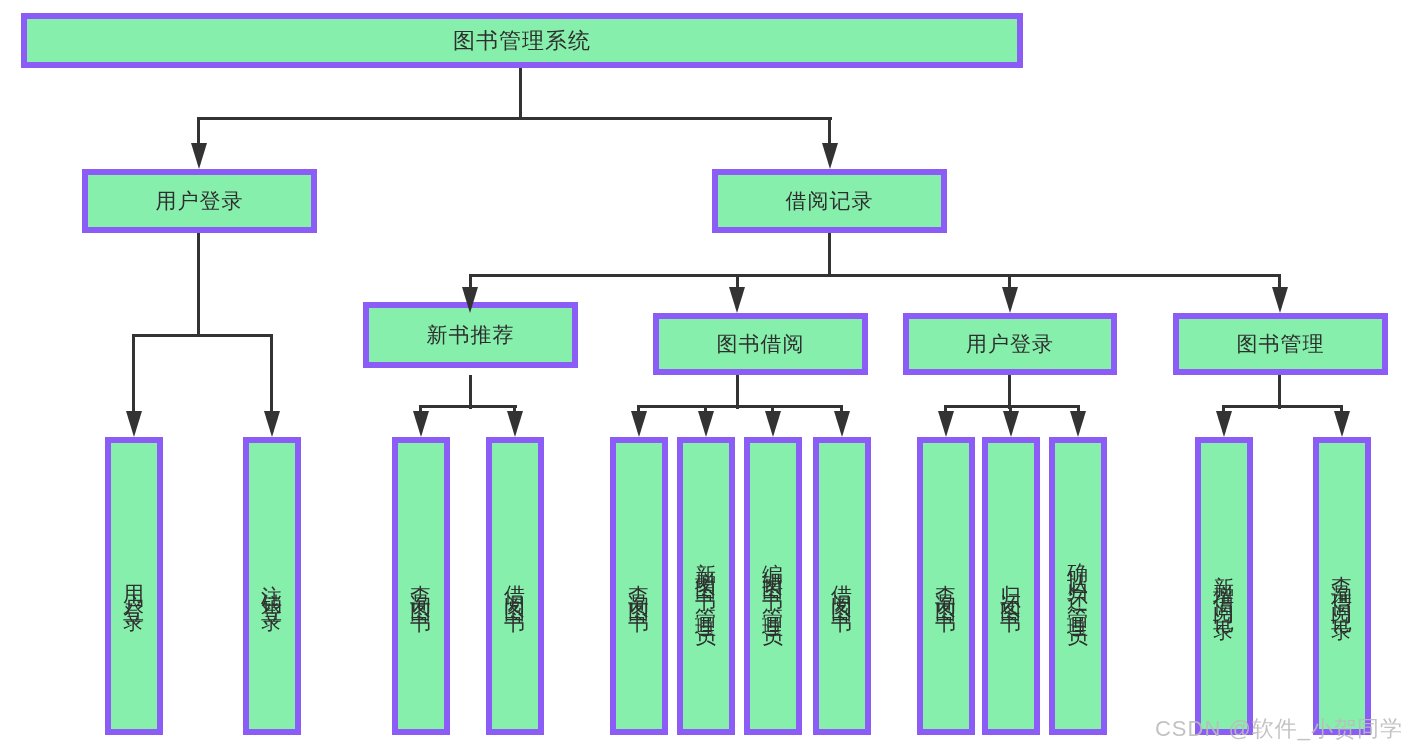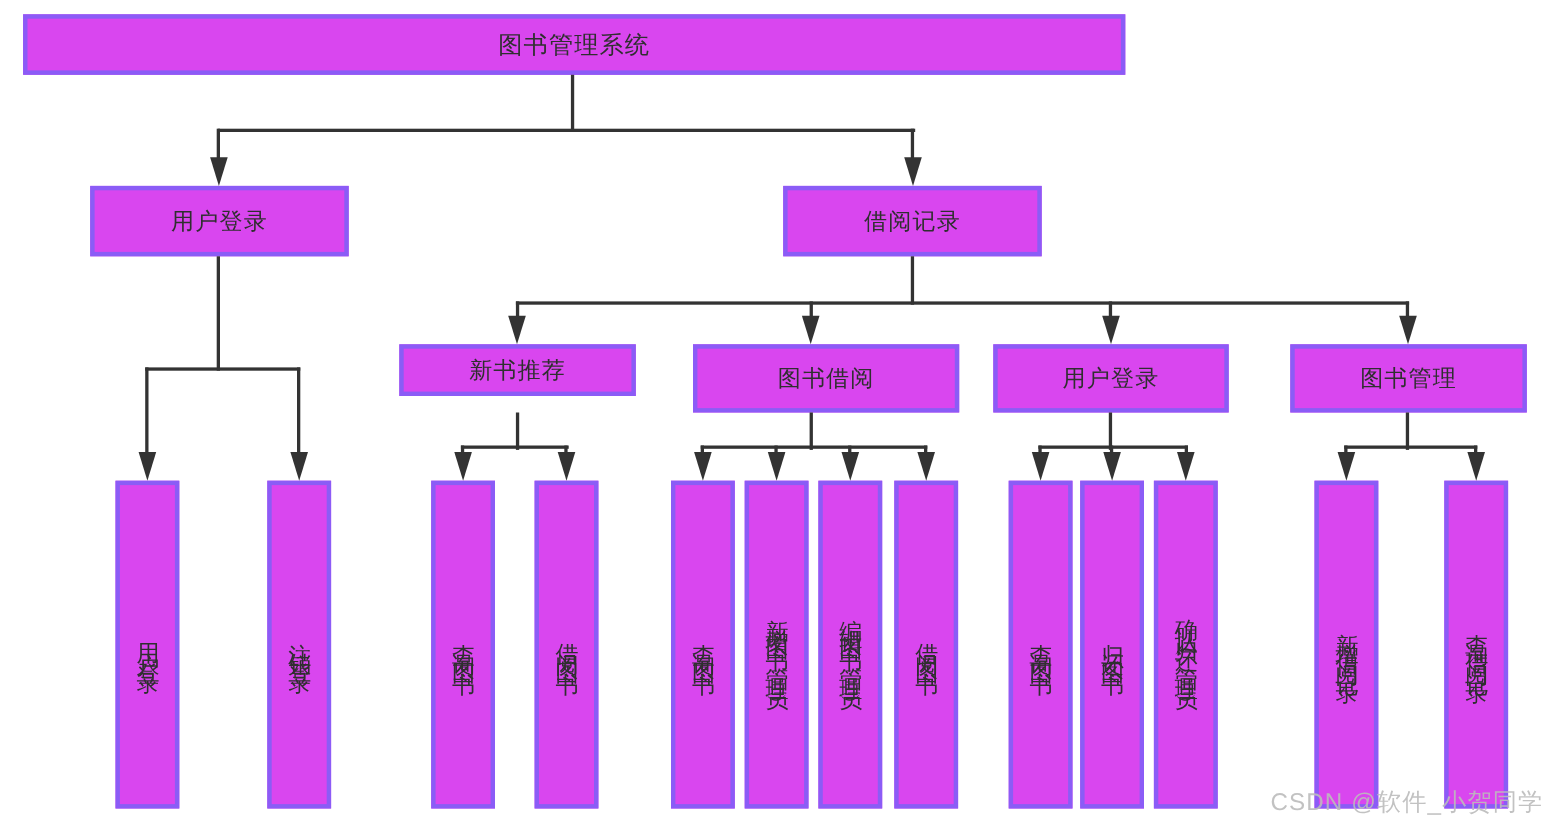--- a/index.html
+++ b/index.html
@@ -1,22 +1,22 @@
 <!DOCTYPE html>
 <html><head>
 <meta charset="utf-8">
 <style>
   html,body{margin:0;padding:0;}
   body{
     width:1405px;height:747px;position:relative;background:#ffffff;
     font-family:"Liberation Sans","DejaVu Sans",sans-serif;overflow:hidden;
   }
   .box{
-    position:absolute;box-sizing:border-box;background:#d946ef;
-    border:4px solid #8b5cf6;display:flex;align-items:center;justify-content:center;
+    position:absolute;box-sizing:border-box;background:#86efac;
+    border:6px solid #8b5cf6;display:flex;align-items:center;justify-content:center;
   }
   .hlabel{
     font-size:21px;color:#2f2f2f;letter-spacing:1px;white-space:nowrap;
   }
   .root .hlabel{font-size:22px;}
   .vtext{
     writing-mode:vertical-rl;text-orientation:mixed;
     font-size:21px;color:#2f2f2f;letter-spacing:9px;line-height:1;white-space:nowrap;
   }
   .vline{position:absolute;width:3px;background:#333333;}
@@ -39,25 +39,25 @@
 </div>
 
 <div class="box" style="left:82px;top:169px;width:235px;height:64px">
   <span class="hlabel">用户登录</span>
 </div>
 
 <div class="box" style="left:712px;top:169px;width:235px;height:64px">
   <span class="hlabel">借阅记录</span>
 </div>
 
-<div class="box" style="left:363px;top:313px;width:215px;height:47px">
+<div class="box" style="left:363px;top:302px;width:215px;height:66px">
   <span class="hlabel">新书推荐</span>
 </div>
 
-<div class="box" style="left:630px;top:313px;width:242px;height:62px">
+<div class="box" style="left:653px;top:313px;width:215px;height:62px">
   <span class="hlabel">图书借阅</span>
 </div>
 
 <div class="box" style="left:903px;top:313px;width:214px;height:62px">
   <span class="hlabel">用户登录</span>
 </div>
 
 <div class="box" style="left:1173px;top:313px;width:215px;height:62px">
   <span class="hlabel">图书管理</span>
 </div>

